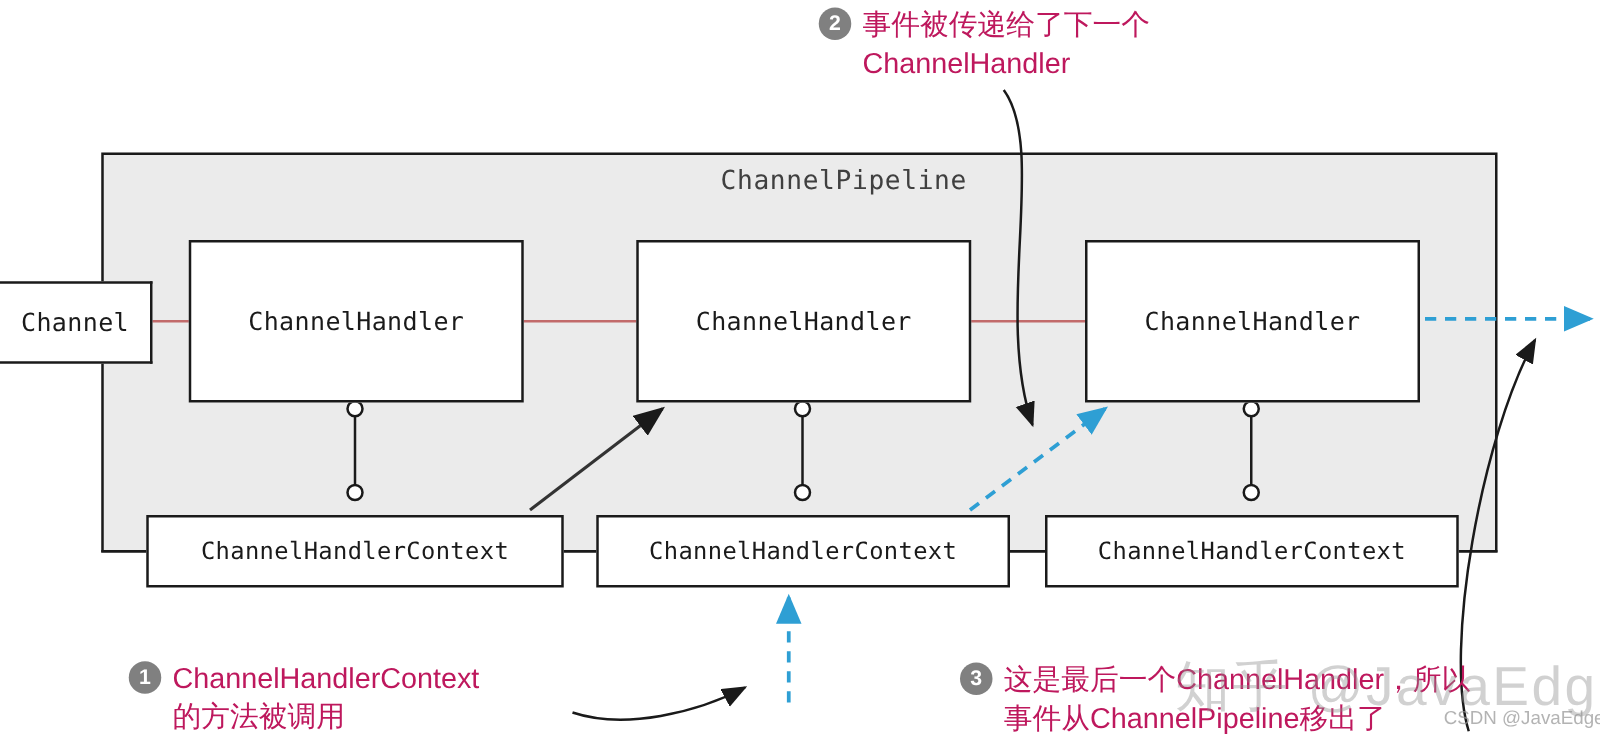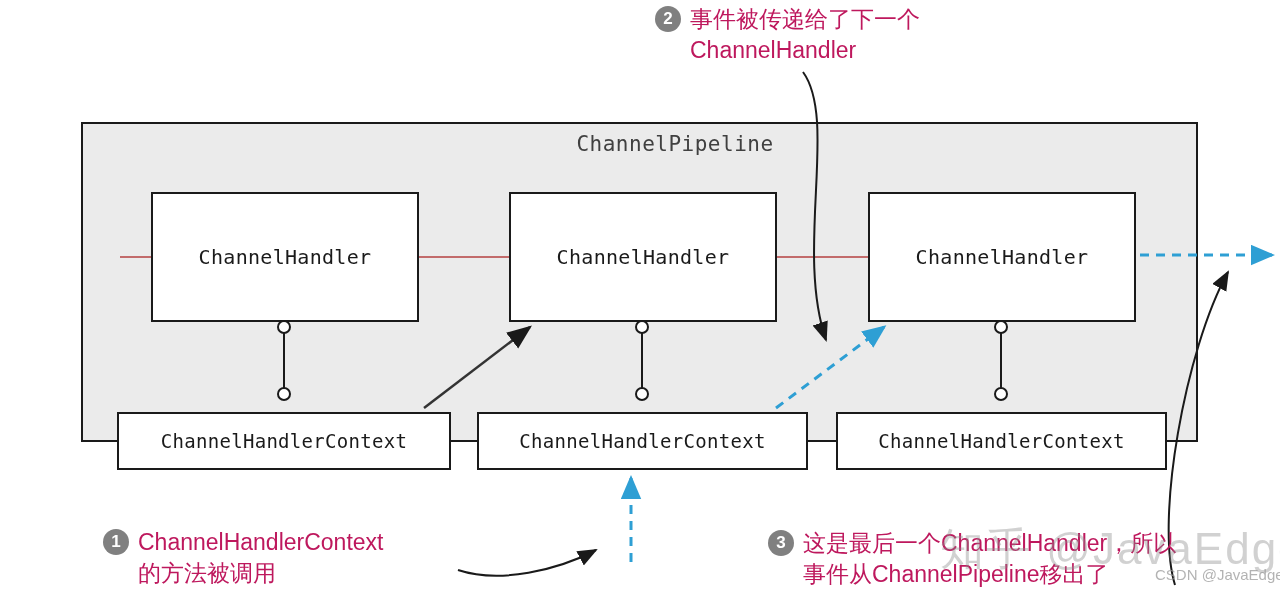--- a/index.html
+++ b/index.html
@@ -196,20 +196,21 @@
 
     <g fill="none">
       <path d="M1175,585 C1155,520 1185,350 1228,272" stroke="#1a1a1a" stroke-width="2" marker-end="url(#arrowBlack)"></path>
     </g>
 
     <g>
       <line x1="424" y1="408" x2="530" y2="327" stroke="#333333" stroke-width="2.5" marker-end="url(#arrowBlack)"></line>
     </g>
   </svg>
 
+  <div class="node channel">Channel</div>
 
   <div class="node handler h1">ChannelHandler</div>
   <div class="node handler h2">ChannelHandler</div>
   <div class="node handler h3">ChannelHandler</div>
 
   <div class="node ctx c1">ChannelHandlerContext</div>
   <div class="node ctx c2">ChannelHandlerContext</div>
   <div class="node ctx c3">ChannelHandlerContext</div>
 
   <div class="annot" id="annot-2">

